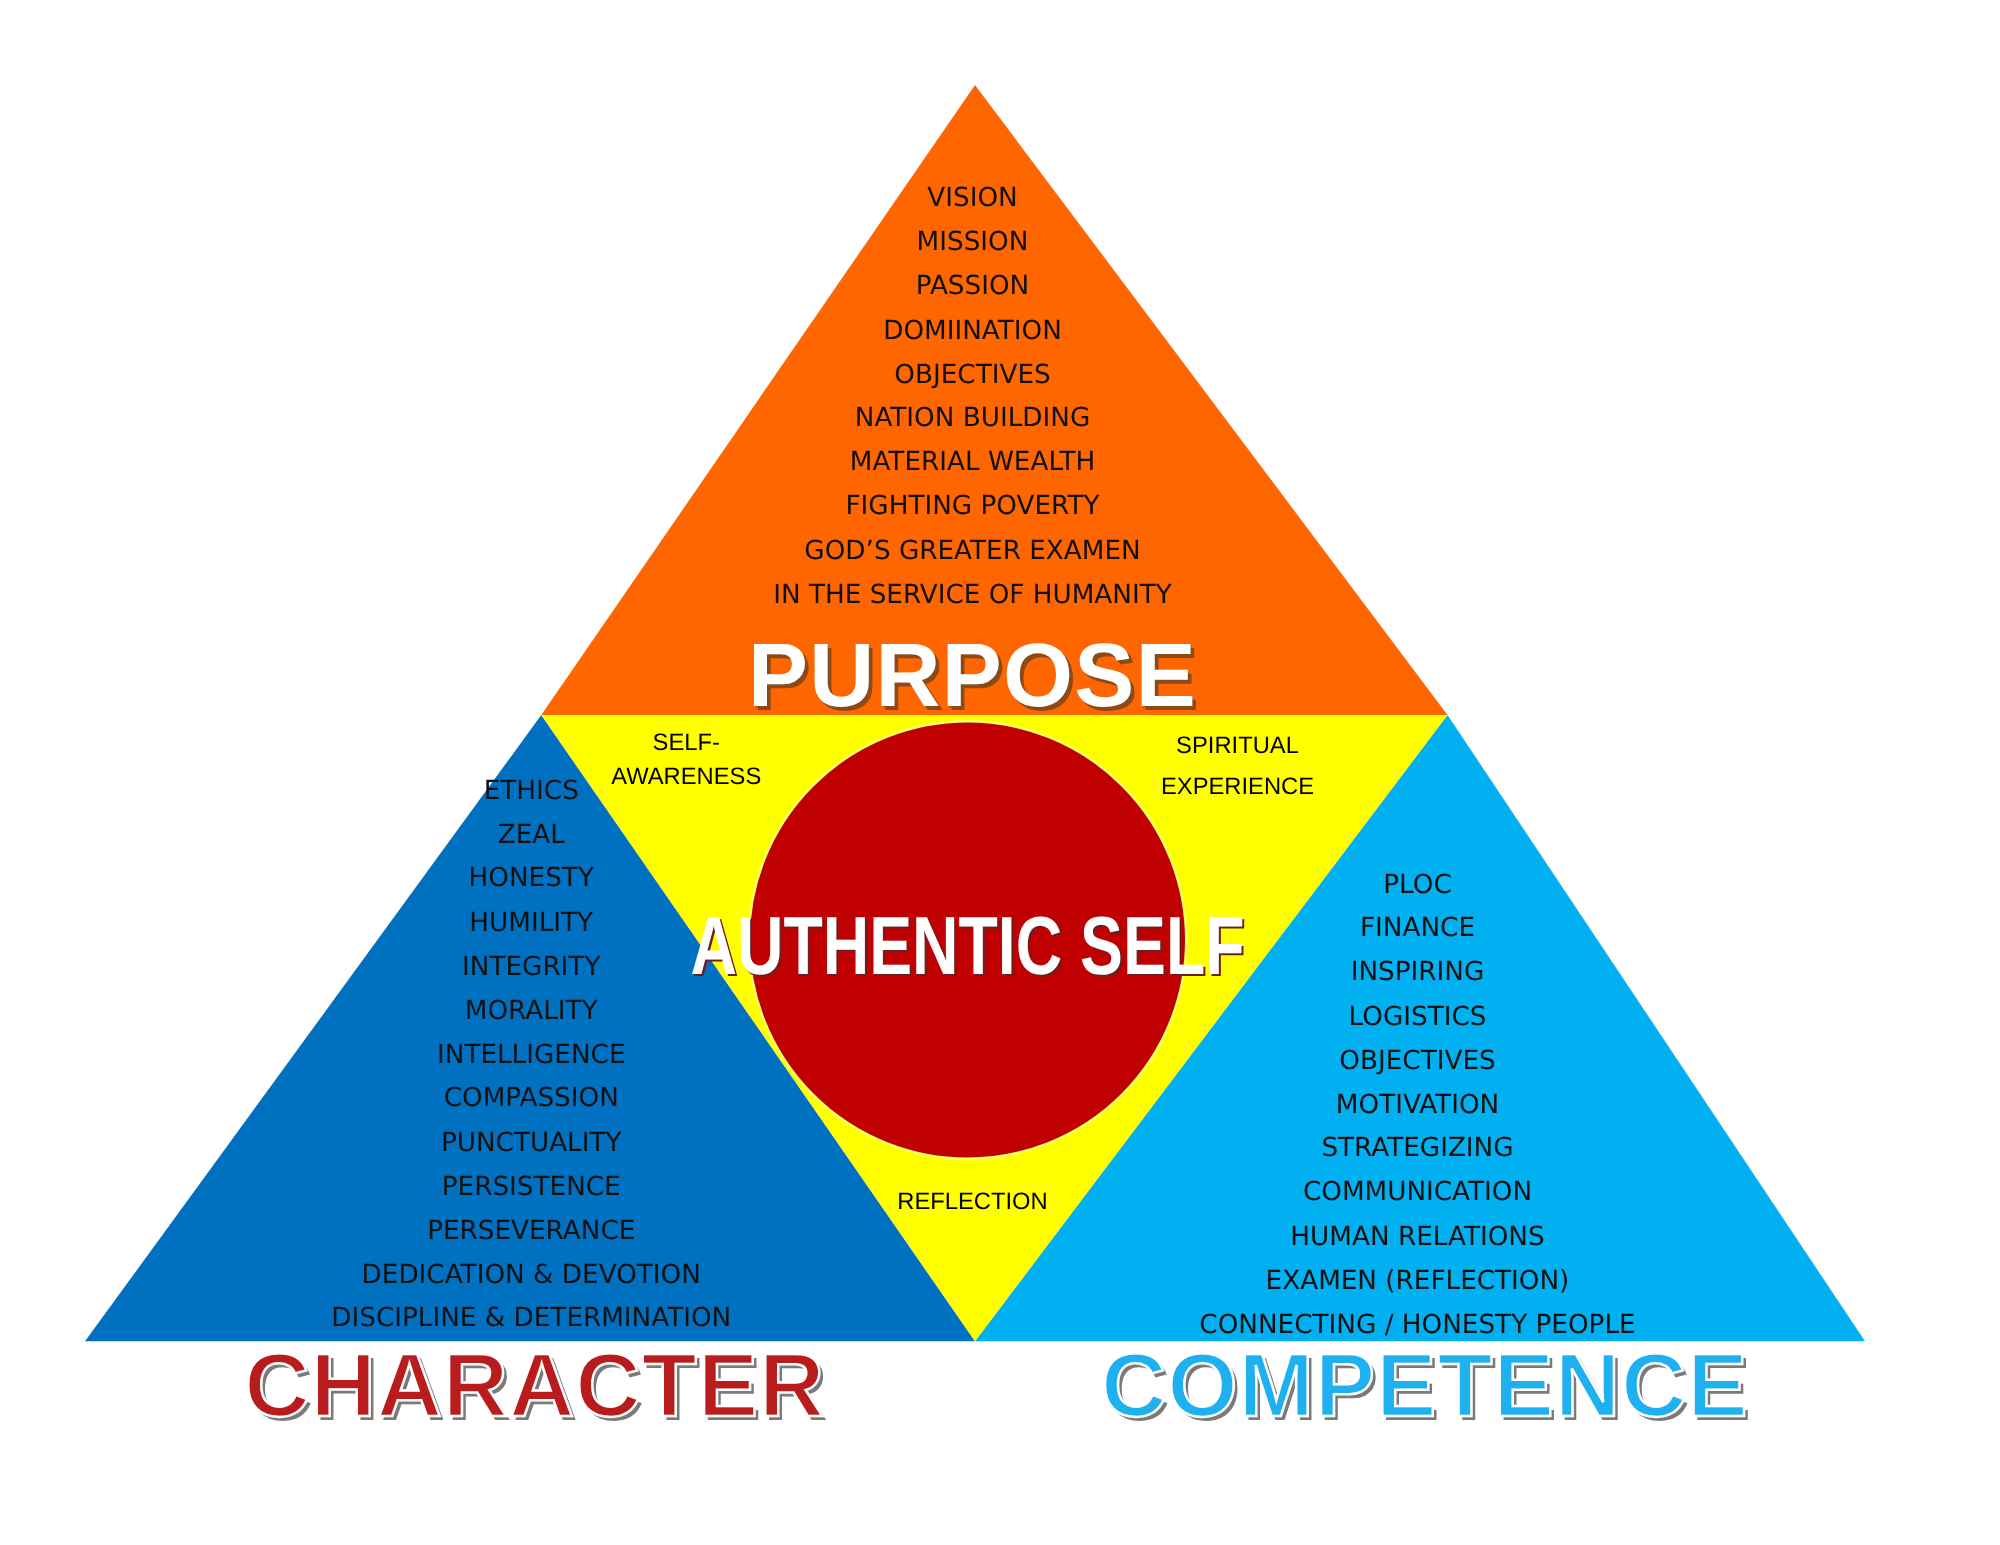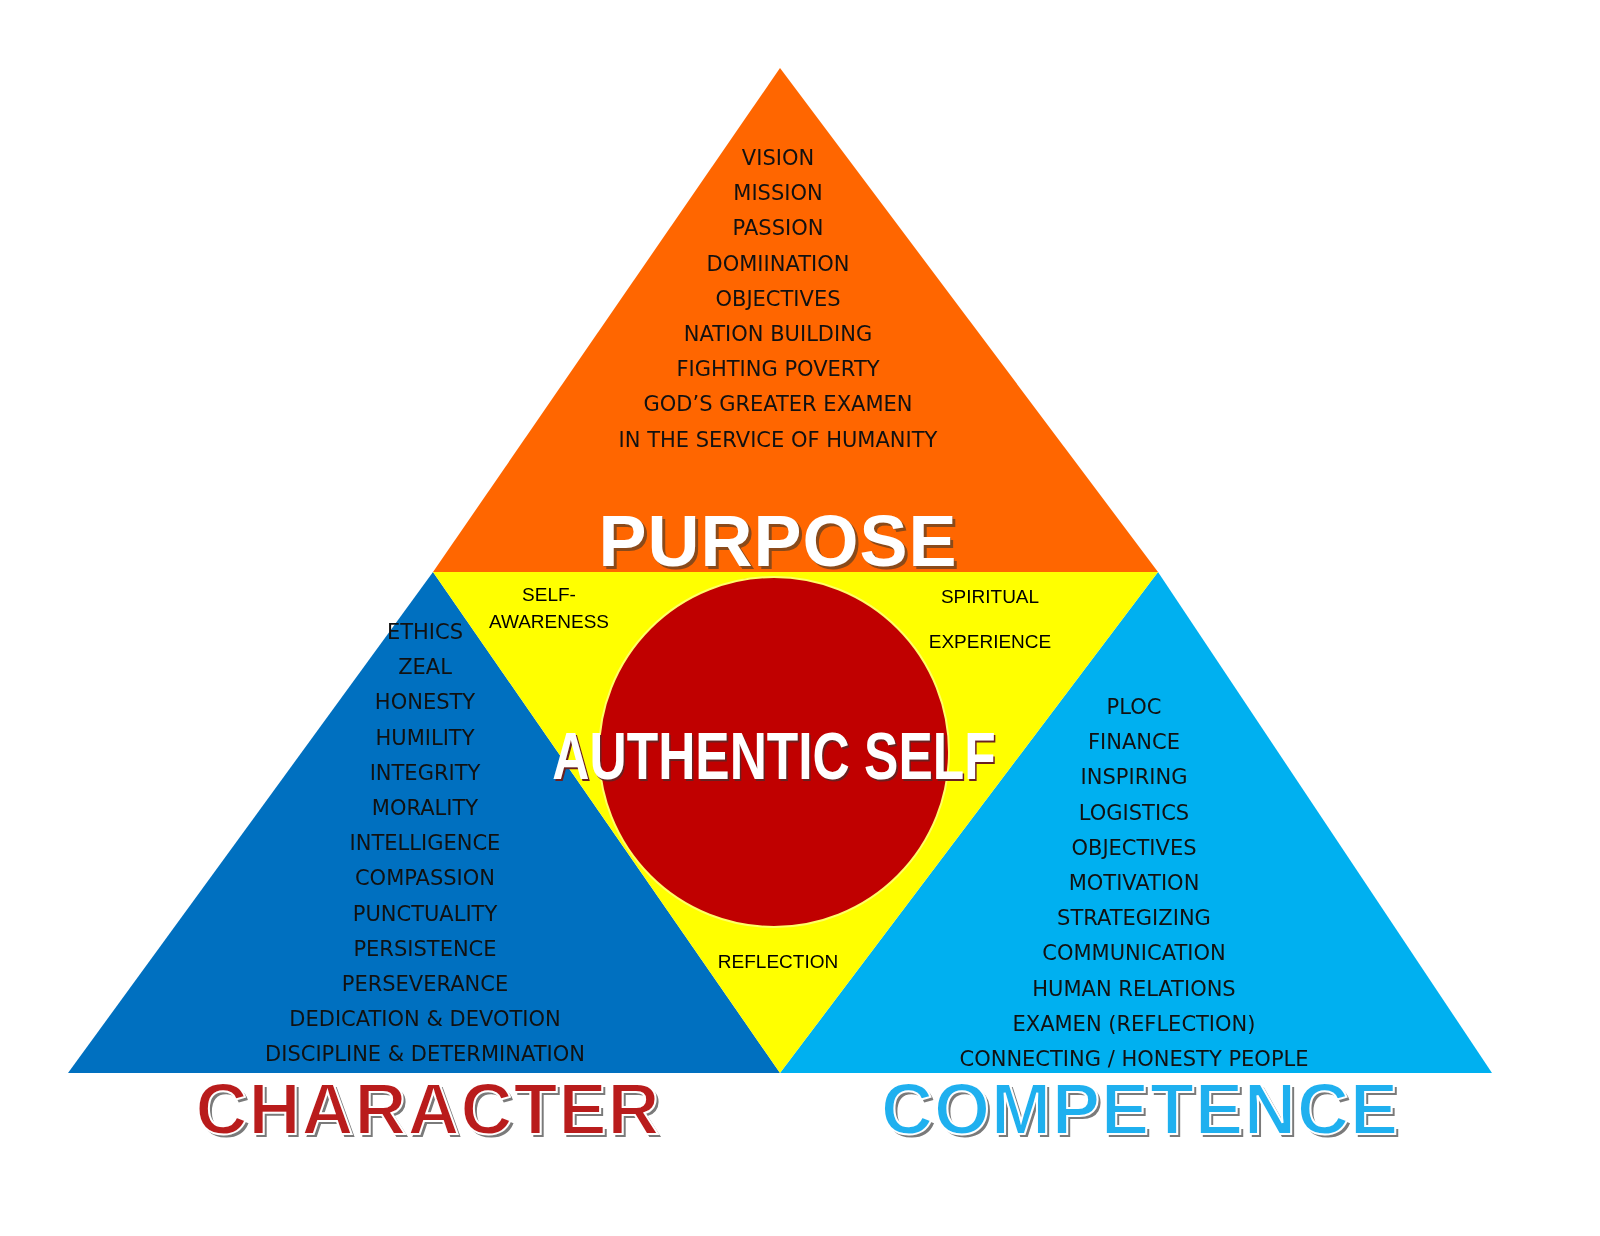--- a/index.html
+++ b/index.html
@@ -27,20 +27,21 @@
   </svg>
 
   
   <div class="list" style="left:778px; top:141px;">
     <div>VISION</div>
     <div>MISSION</div>
     <div>PASSION</div>
     <div>DOMIINATION</div>
     <div>OBJECTIVES</div>
     <div>NATION BUILDING</div>
+    <div>MATERIAL WEALTH</div>
     <div>FIGHTING POVERTY</div>
     <div>GOD’S GREATER EXAMEN</div>
     <div>IN THE SERVICE OF HUMANITY</div>
   </div>
   <div class="big-title purpose-title">PURPOSE</div>
 
   
   <div class="list" style="left:425px; top:615px;">
     <div>ETHICS</div>
     <div>ZEAL</div>
@@ -73,21 +74,21 @@
     <div>CONNECTING / HONESTY PEOPLE</div>
   </div>
   <div class="big-title competence-title">COMPETENCE</div>
 
   
   <div class="small-label" style="left:549px; top:581px;">
     <div>SELF-</div>
     <div>AWARENESS</div>
   </div>
   <div class="small-label" style="left:990px; top:583px;">
-    <div style="margin-bottom:18px;">SPIRITUAL</div>
+    <div style="margin-bottom:6px;">SPIRITUAL</div>
     <div>EXPERIENCE</div>
   </div>
   <div class="small-label" style="left:778px; top:948px;">
     <div>REFLECTION</div>
   </div>
 
   
   <div class="center-label">AUTHENTIC SELF</div>
 </div>
 

